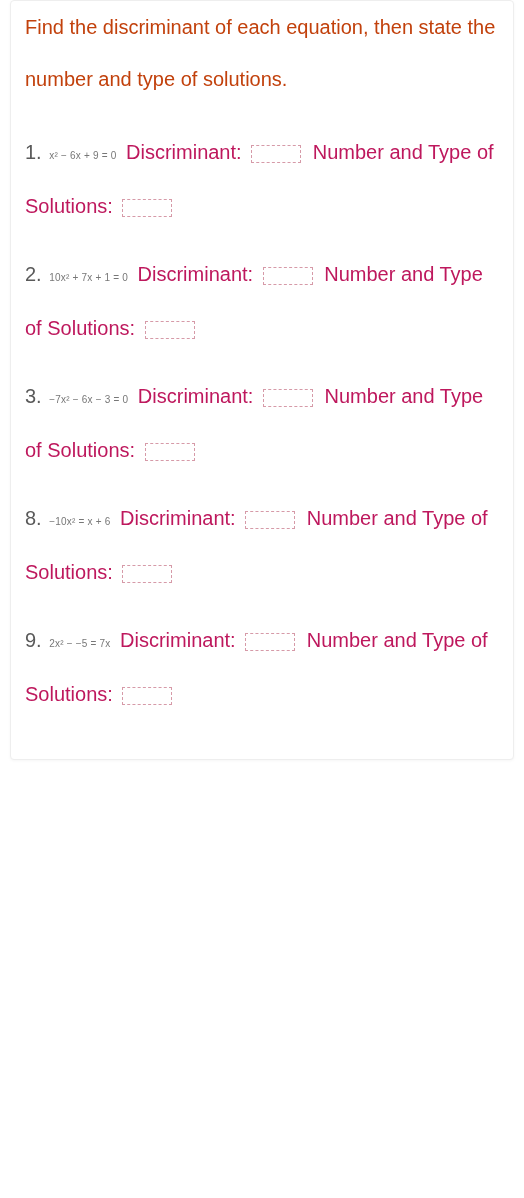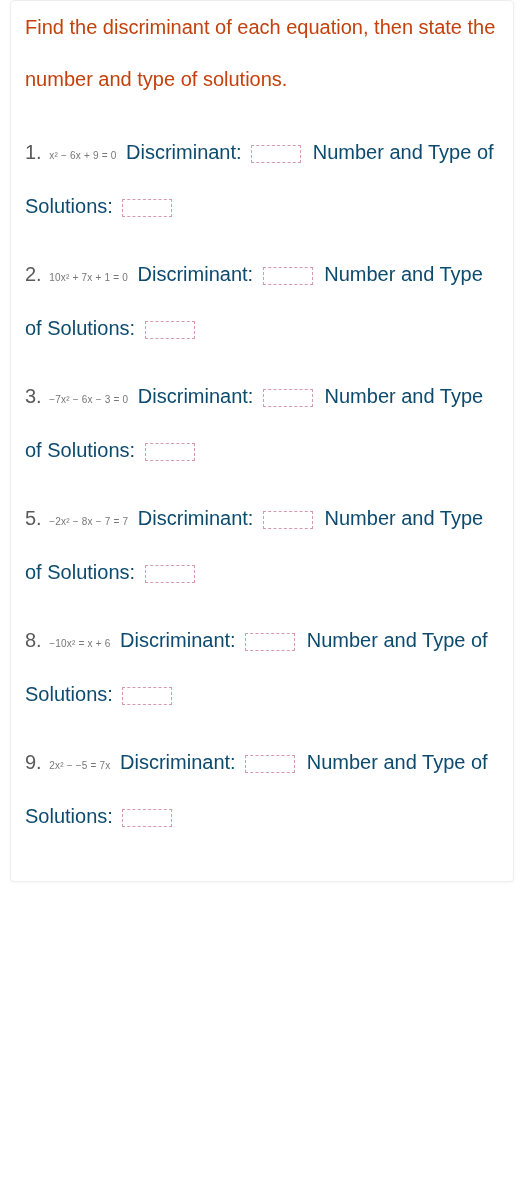--- a/index.html
+++ b/index.html
@@ -38,21 +38,21 @@
     font-size: 20px;
   }
   .eq {
     font-size: 10px;
     color: #777;
     margin: 0 4px 0 2px;
     letter-spacing: 0.2px;
   }
   .label {
     font-size: 20px;
-    color: #0c4a6e;
+    color: #be185d;
   }
   .blank {
     display: inline-block;
     width: 50px;
     height: 18px;
     border: 1px dashed #d69aa8;
     background: #fff;
     vertical-align: middle;
     margin: 0 6px 0 4px;
   }
@@ -85,28 +85,20 @@
     <div class="problem">
       <span class="num">3.</span>
       <span class="eq">−7x² − 6x − 3 = 0</span>
       <span class="label">Discriminant:</span>
       <span class="blank"></span>
       <span class="label">Number and Type of Solutions:</span>
       <span class="blank"></span>
     </div>
 
 
-    <div class="problem">
-      <span class="num">5.</span>
-      <span class="eq">−2x² − 8x − 7 = 7</span>
-      <span class="label">Discriminant:</span>
-      <span class="blank"></span>
-      <span class="label">Number and Type of Solutions:</span>
-      <span class="blank"></span>
-    </div>
 
 
 
     <div class="problem">
       <span class="num">8.</span>
       <span class="eq">−10x² = x + 6</span>
       <span class="label">Discriminant:</span>
       <span class="blank"></span>
       <span class="label">Number and Type of Solutions:</span>
       <span class="blank"></span>

